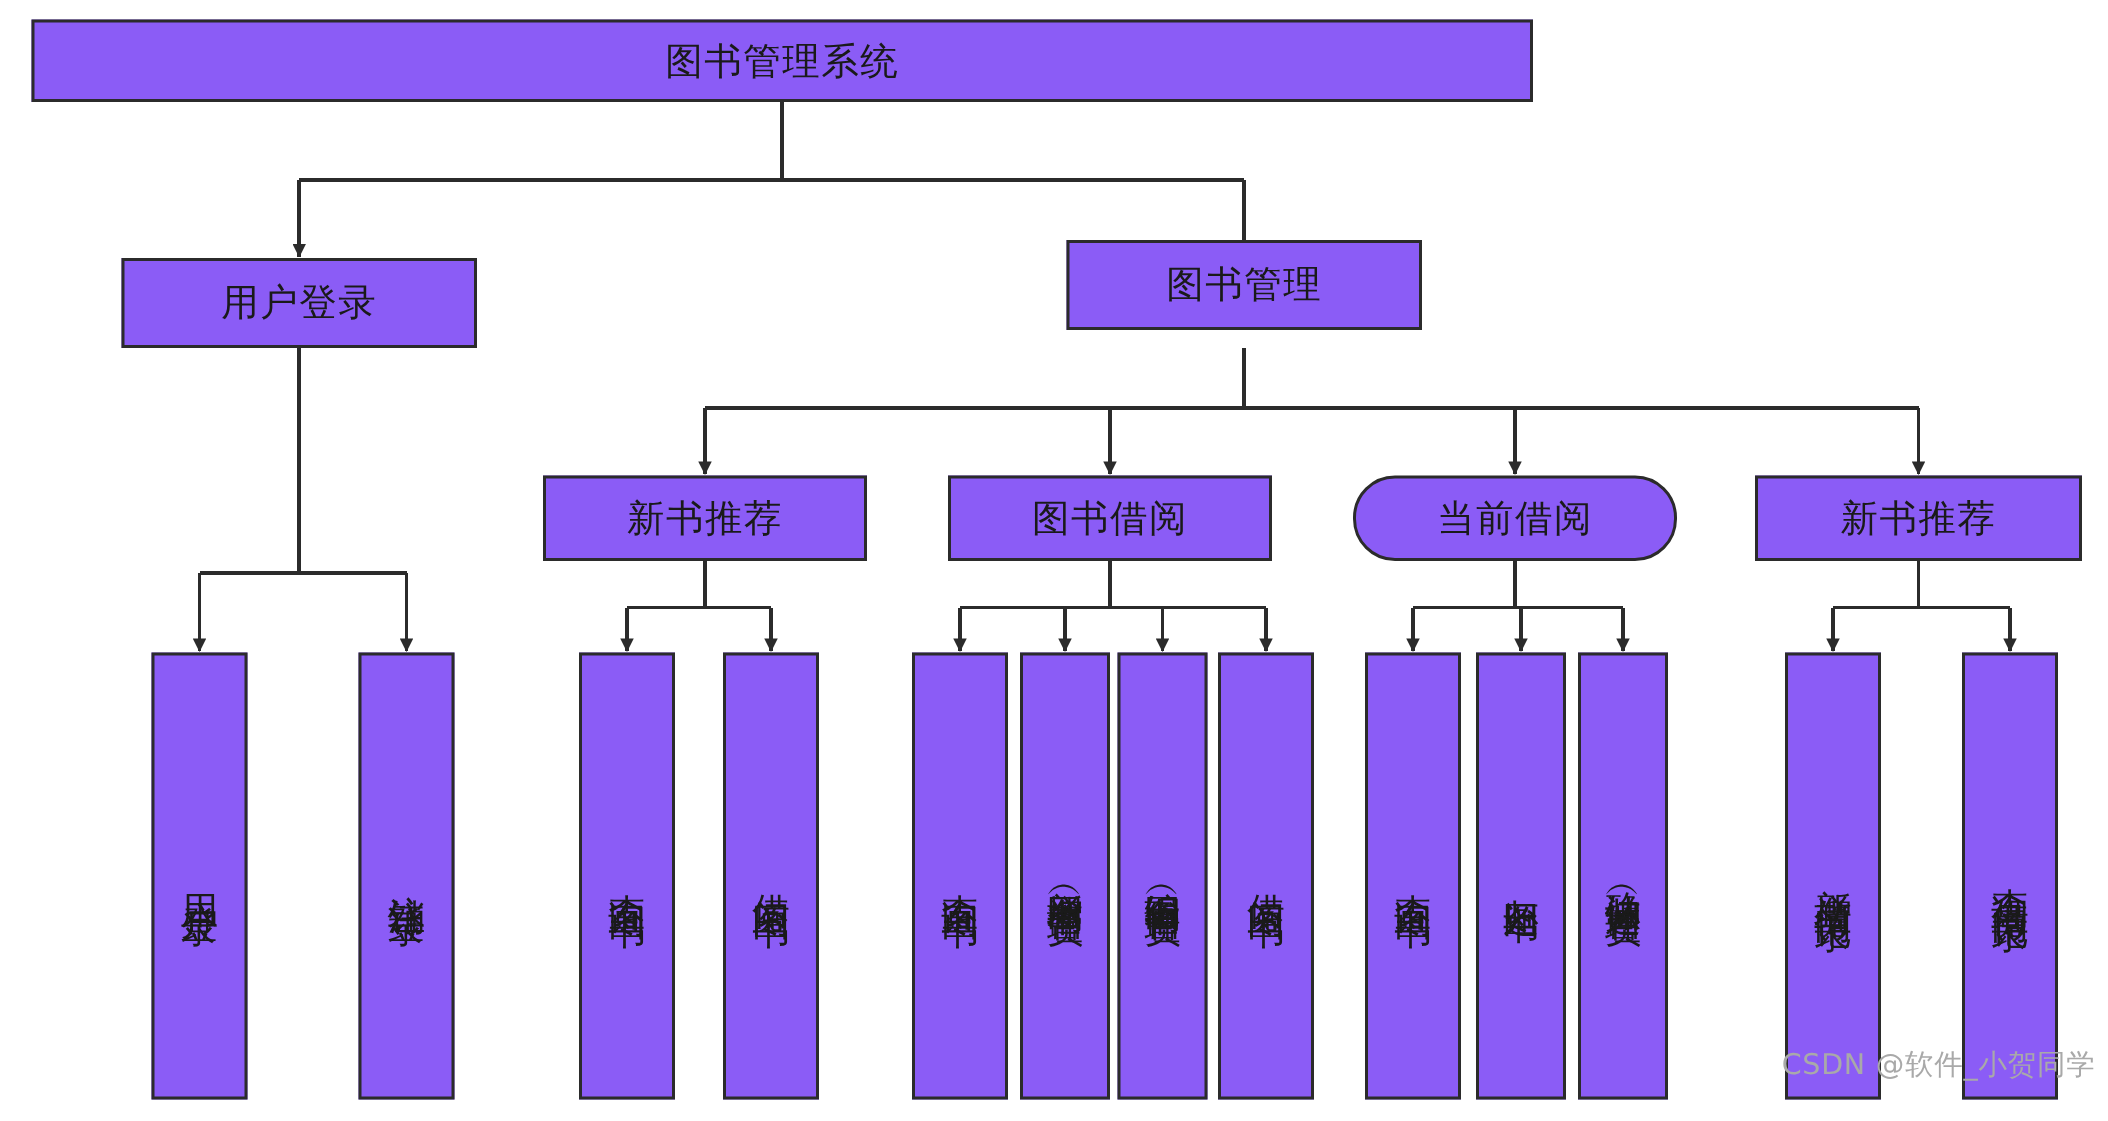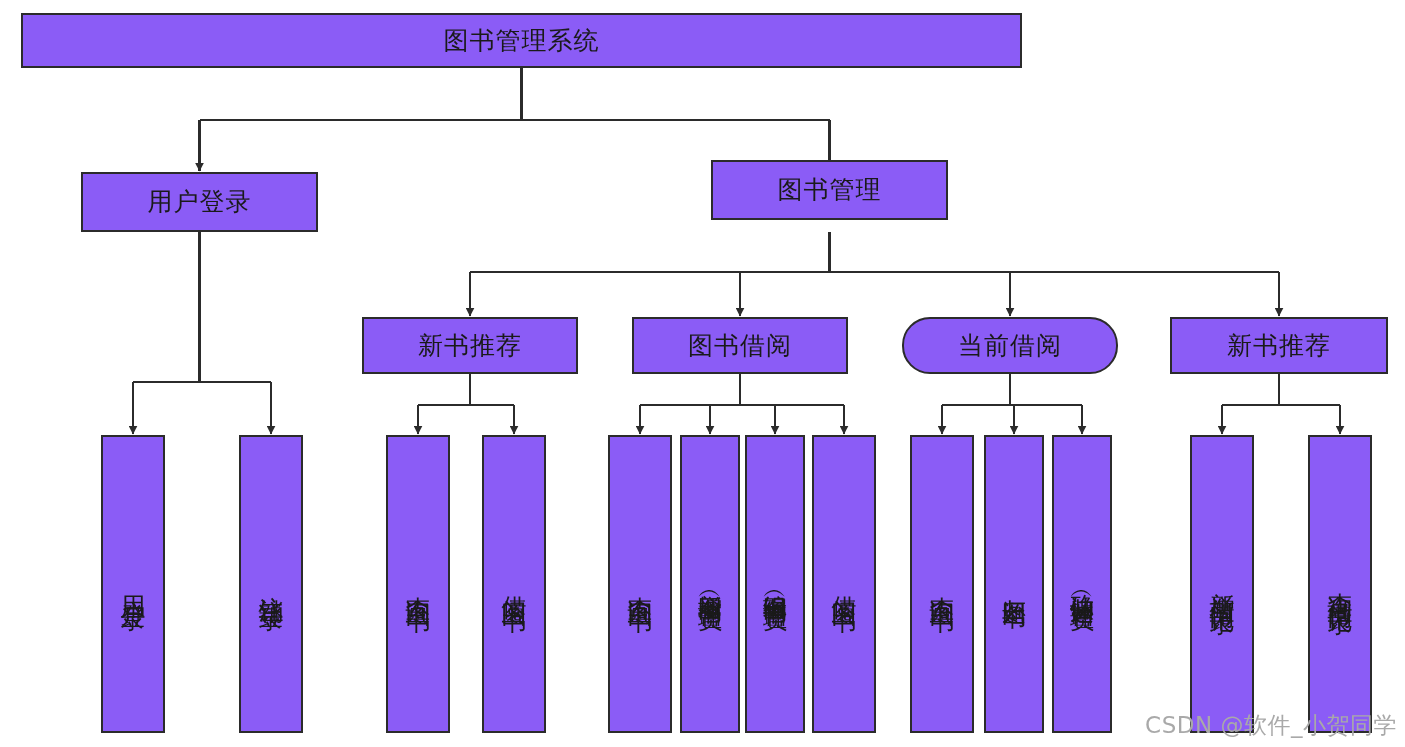--- a/index.html
+++ b/index.html
@@ -55,22 +55,22 @@
     letter-spacing: 4px;
     line-height: 1;
   }
   .node-box.vertical.narrow .node-label {
     font-size: 24px;
     letter-spacing: 2px;
   }
   #watermark {
     position: absolute;
     right: 8px;
-    bottom: 6px;
-    font-size: 23px;
+    bottom: 24px;
+    font-size: 19px;
     color: #a9a9a9;
     letter-spacing: 0.5px;
     white-space: nowrap;
     pointer-events: none;
   }
 </style>
 </head>
 <body>
 
 <div id="diagram-root">

